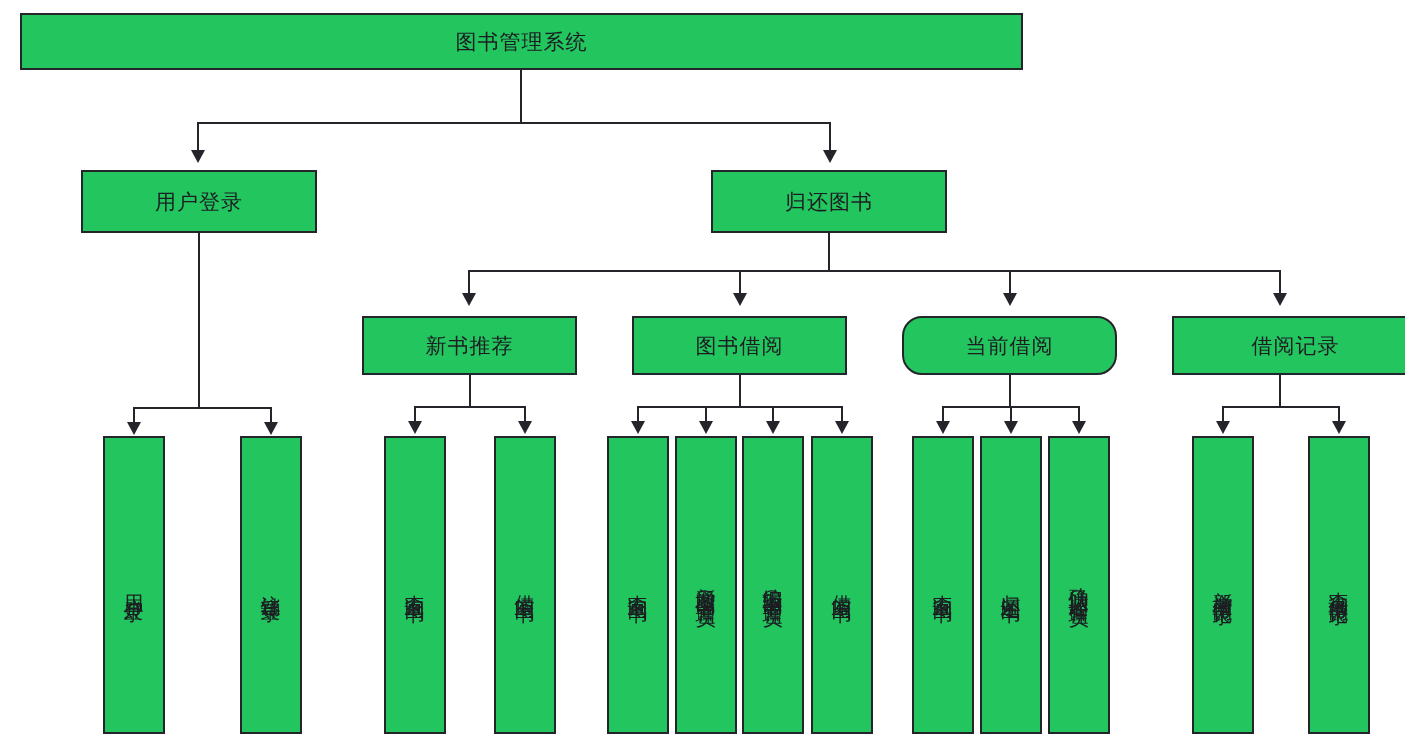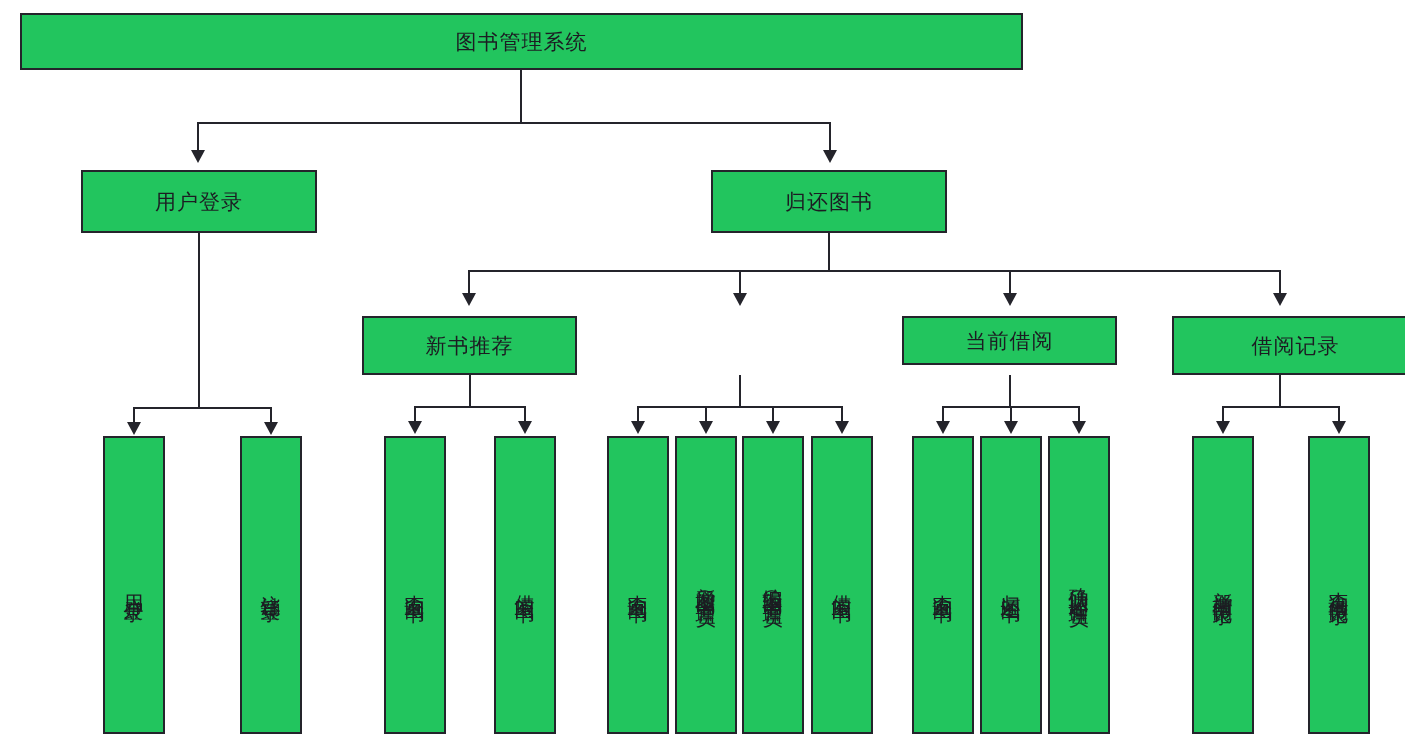--- a/index.html
+++ b/index.html
@@ -114,21 +114,24 @@
   <div class="edge v" style="left:739px;top:270px;height:24px;"></div>
   <div class="arrow" style="left:733px;top:293px;"></div>
   <div class="edge v" style="left:1009px;top:270px;height:24px;"></div>
   <div class="arrow" style="left:1003px;top:293px;"></div>
   <div class="edge v" style="left:1279px;top:270px;height:24px;"></div>
   <div class="arrow" style="left:1273px;top:293px;"></div>
 
   <div class="node" style="left:362px;top:316px;width:215px;height:59px;justify-content:center;">
     <span class="label">新书推荐</span>
   </div>
-  <div class="node" style="left:902px;top:316px;width:215px;height:49px;">
+  <div class="node" style="left:632px;top:316px;width:215px;height:59px;">
+    <span class="label">图书借阅</span>
+  </div>
+  <div class="node" style="left:902px;top:316px;width:215px;height:59px;border-radius:20px;">
     <span class="label">当前借阅</span>
   </div>
   <div class="node" style="left:1172px;top:316px;width:247px;height:59px;">
     <span class="label">借阅记录</span>
   </div>
 
   <div class="edge v" style="left:469px;top:375px;height:32px;"></div>
   <div class="edge h" style="left:414px;top:406px;width:110px;"></div>
   <div class="edge v" style="left:414px;top:406px;height:16px;"></div>
   <div class="arrow" style="left:408px;top:421px;"></div>

